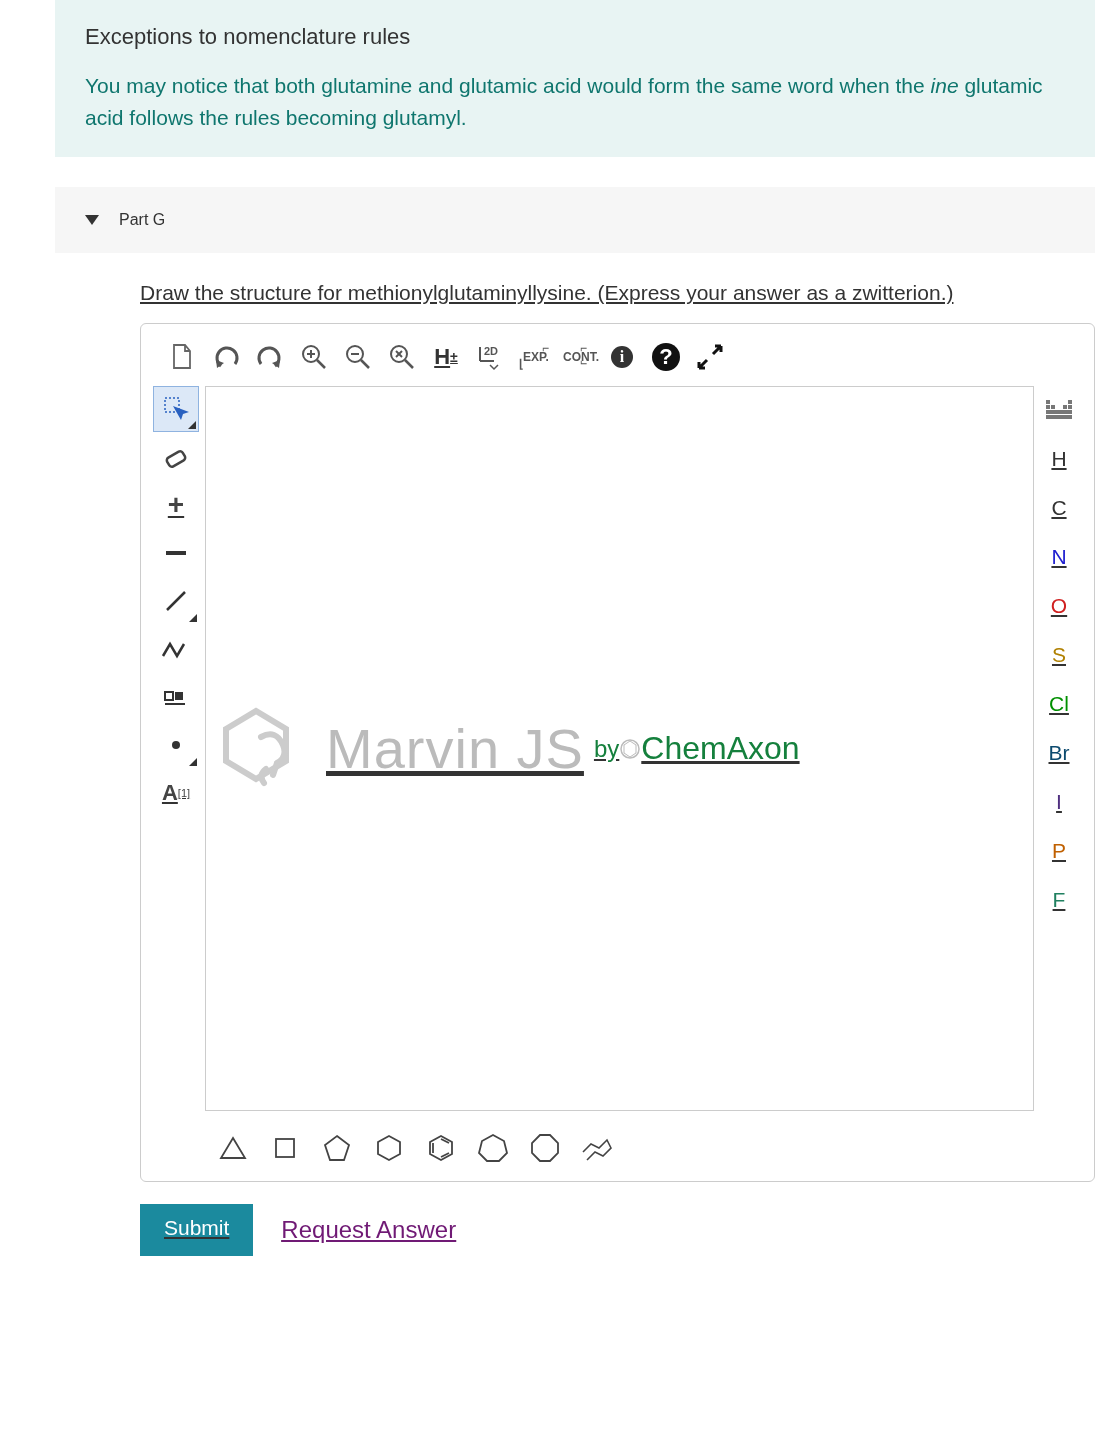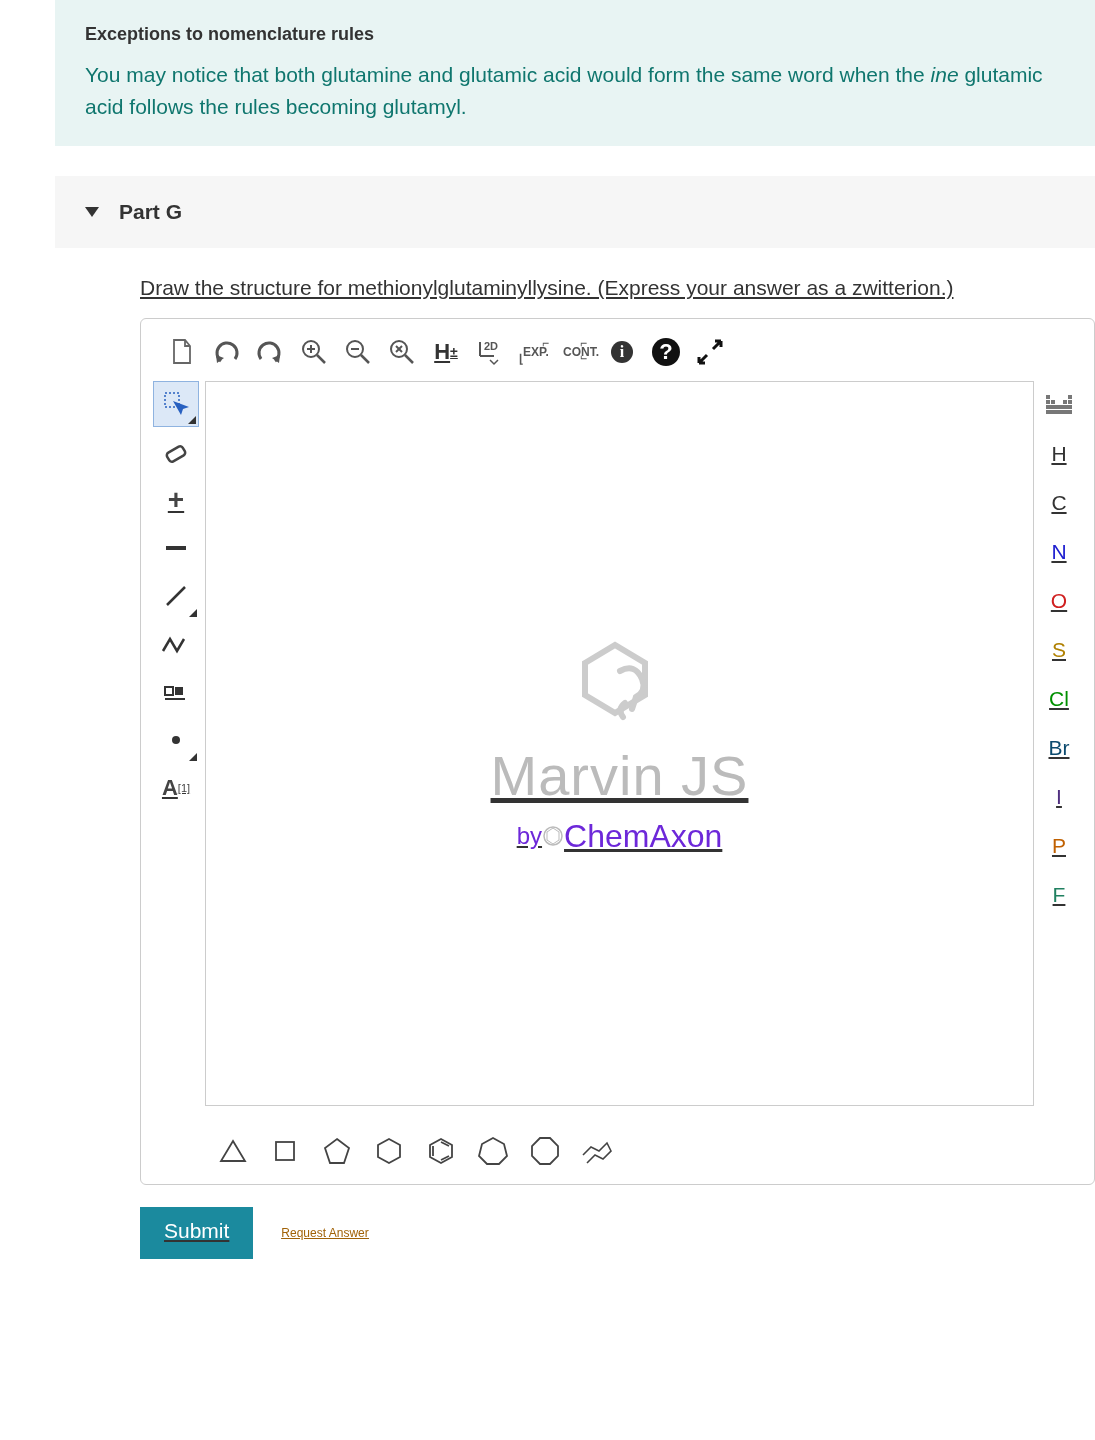--- a/index.html
+++ b/index.html
@@ -3,39 +3,39 @@
 <meta charset="utf-8">
 <style>
 * { box-sizing: border-box; margin: 0; padding: 0; }
 body { font-family: Arial, sans-serif; font-size: 16px; color: #333; background: #fff; }
 
 .info-box {
   background: #e8f4f3;
   padding: 24px 30px;
   margin: 0 0 30px 55px;
 }
-.info-box h3 { font-size: 18px; font-weight: bold; color: #333; margin-bottom: 14px; }
+.info-box h3 { font-size: 22px; font-weight: normal; color: #333; margin-bottom: 20px; }
 .info-box p { font-size: 21px; color: #0f766e; line-height: 1.5; }
 .info-box p em { font-style: italic; }
 
 .part-header {
   background: #f6f6f6;
   padding: 24px 30px;
   margin: 0 0 28px 55px;
   display: flex;
   align-items: center;
   gap: 20px;
 }
 .part-header .tri {
   width: 0; height: 0;
   border-left: 7px solid transparent;
   border-right: 7px solid transparent;
   border-top: 10px solid #333;
 }
-.part-header .label { font-size: 21px; font-weight: bold; color: #333; }
+.part-header .label { font-size: 16px; font-weight: normal; color: #333; }
 
 .question-area { margin-left: 140px; text-decoration: underline; }
 .question-area p { font-size: 21px; color: #333; margin-bottom: 12px; }
 .question-area p.bold { font-weight: bold; }
 
 .editor-frame {
   border: 1px solid #ccc;
   border-radius: 6px;
   padding: 12px;
   margin: 18px 0 22px 0;
@@ -80,30 +80,29 @@
   width: 0; height: 0;
   border-left: 8px solid transparent;
   border-top: 0;
   border-bottom: 8px solid #333;
 }
 
 .canvas {
   flex: 1;
   border: 1px solid #ccc;
   height: 725px;
-  margin: 2px 4px 16px 4px;
-  display: flex;
-  flex-direction: column;
+  margin: 2px 4px 8px 4px;
+  display: flex;
+  flex-direction: row;
   align-items: center;
-  justify-content: center;
   color: #bbb;
   gap: 10px;
 }
 .canvas .logo { font-size: 56px; font-weight: 400; color: #bbb; letter-spacing: 1px; }
-.canvas .byline { font-size: 24px; color: #6d28d9; display: flex; align-items: center; }
+.canvas .byline { font-size: 24px; color: #15803d; display: flex; align-items: center; }
 
 .right-elements {
   width: 44px;
   display: flex;
   flex-direction: column;
   gap: 2px;
   padding-top: 2px;
 }
 .re-btn {
   width: 42px; height: 47px;
@@ -144,22 +143,22 @@
 }
 .submit-btn {
   background: #1b8a9e;
   color: #fff;
   border: none;
   padding: 12px 24px 16px 24px;
   font-size: 21px;
   cursor: pointer;
 }
 .req-link {
-  color: #a16207;
-  font-size: 12px;
+  color: #701a75;
+  font-size: 24px;
   text-decoration: underline;
   cursor: pointer;
 }
 </style>
 </head>
 <body>
 
 <div class="info-box">
   <h3>Exceptions to nomenclature rules</h3>
   <p>

